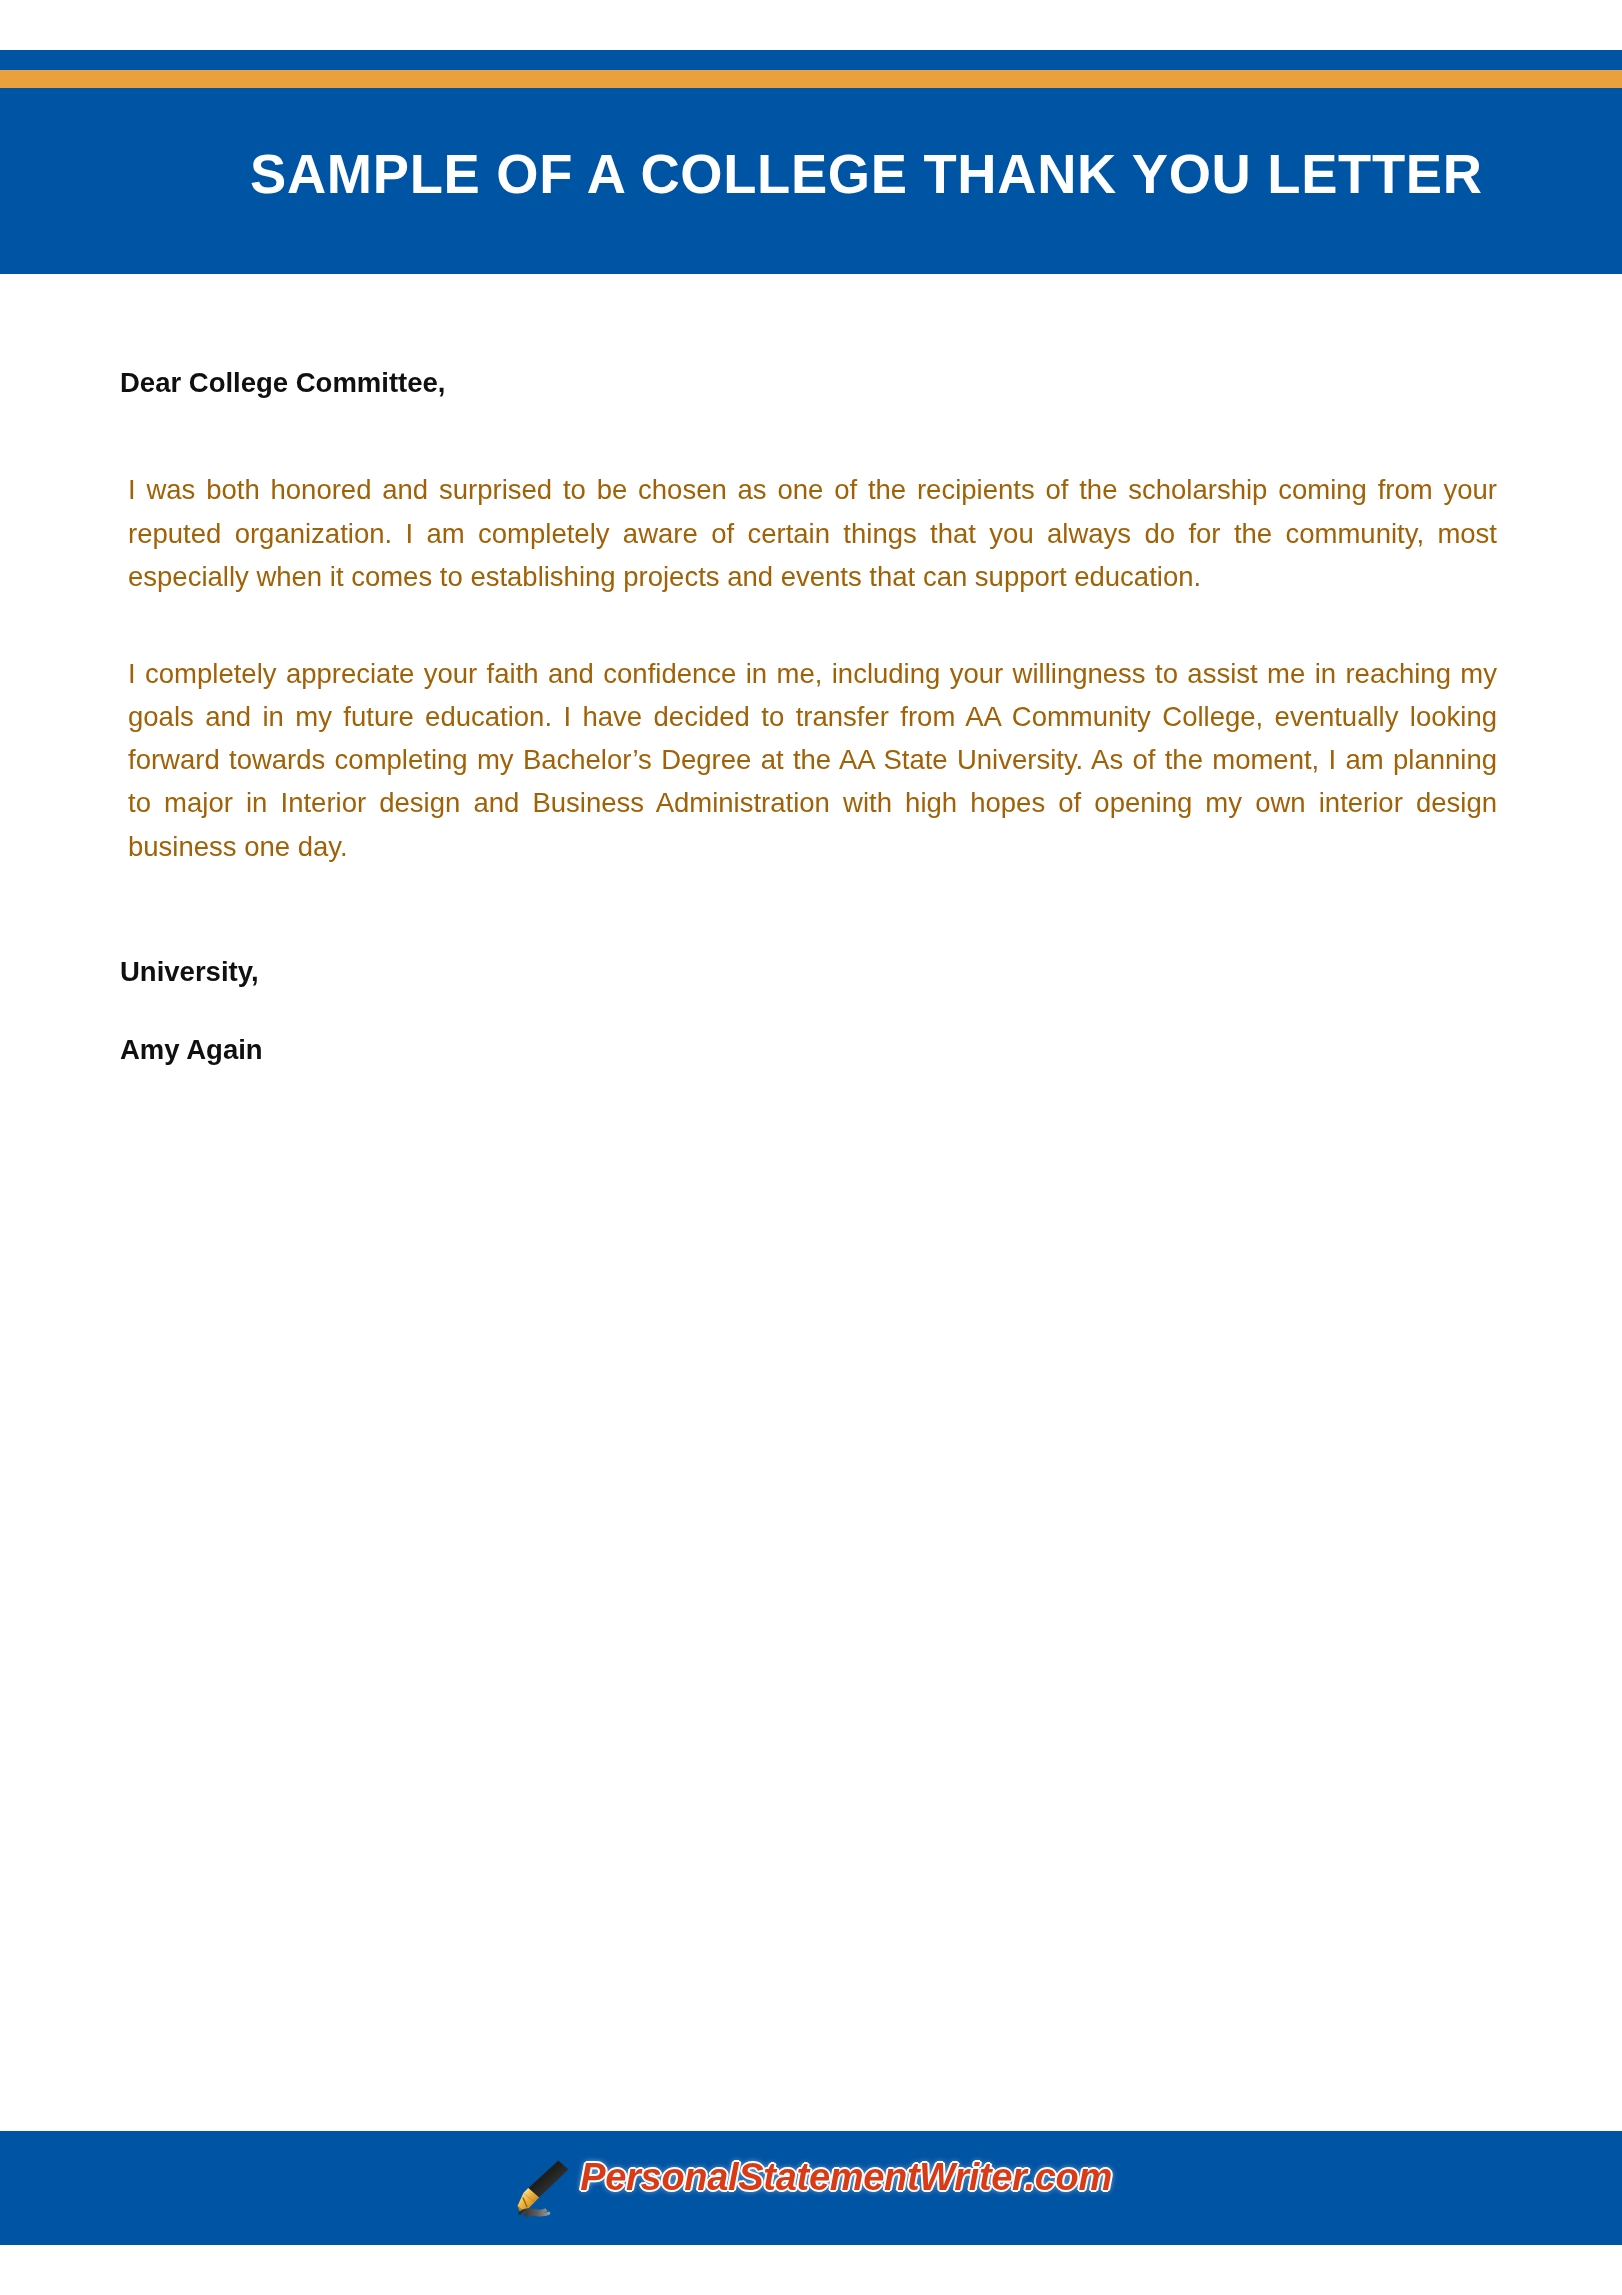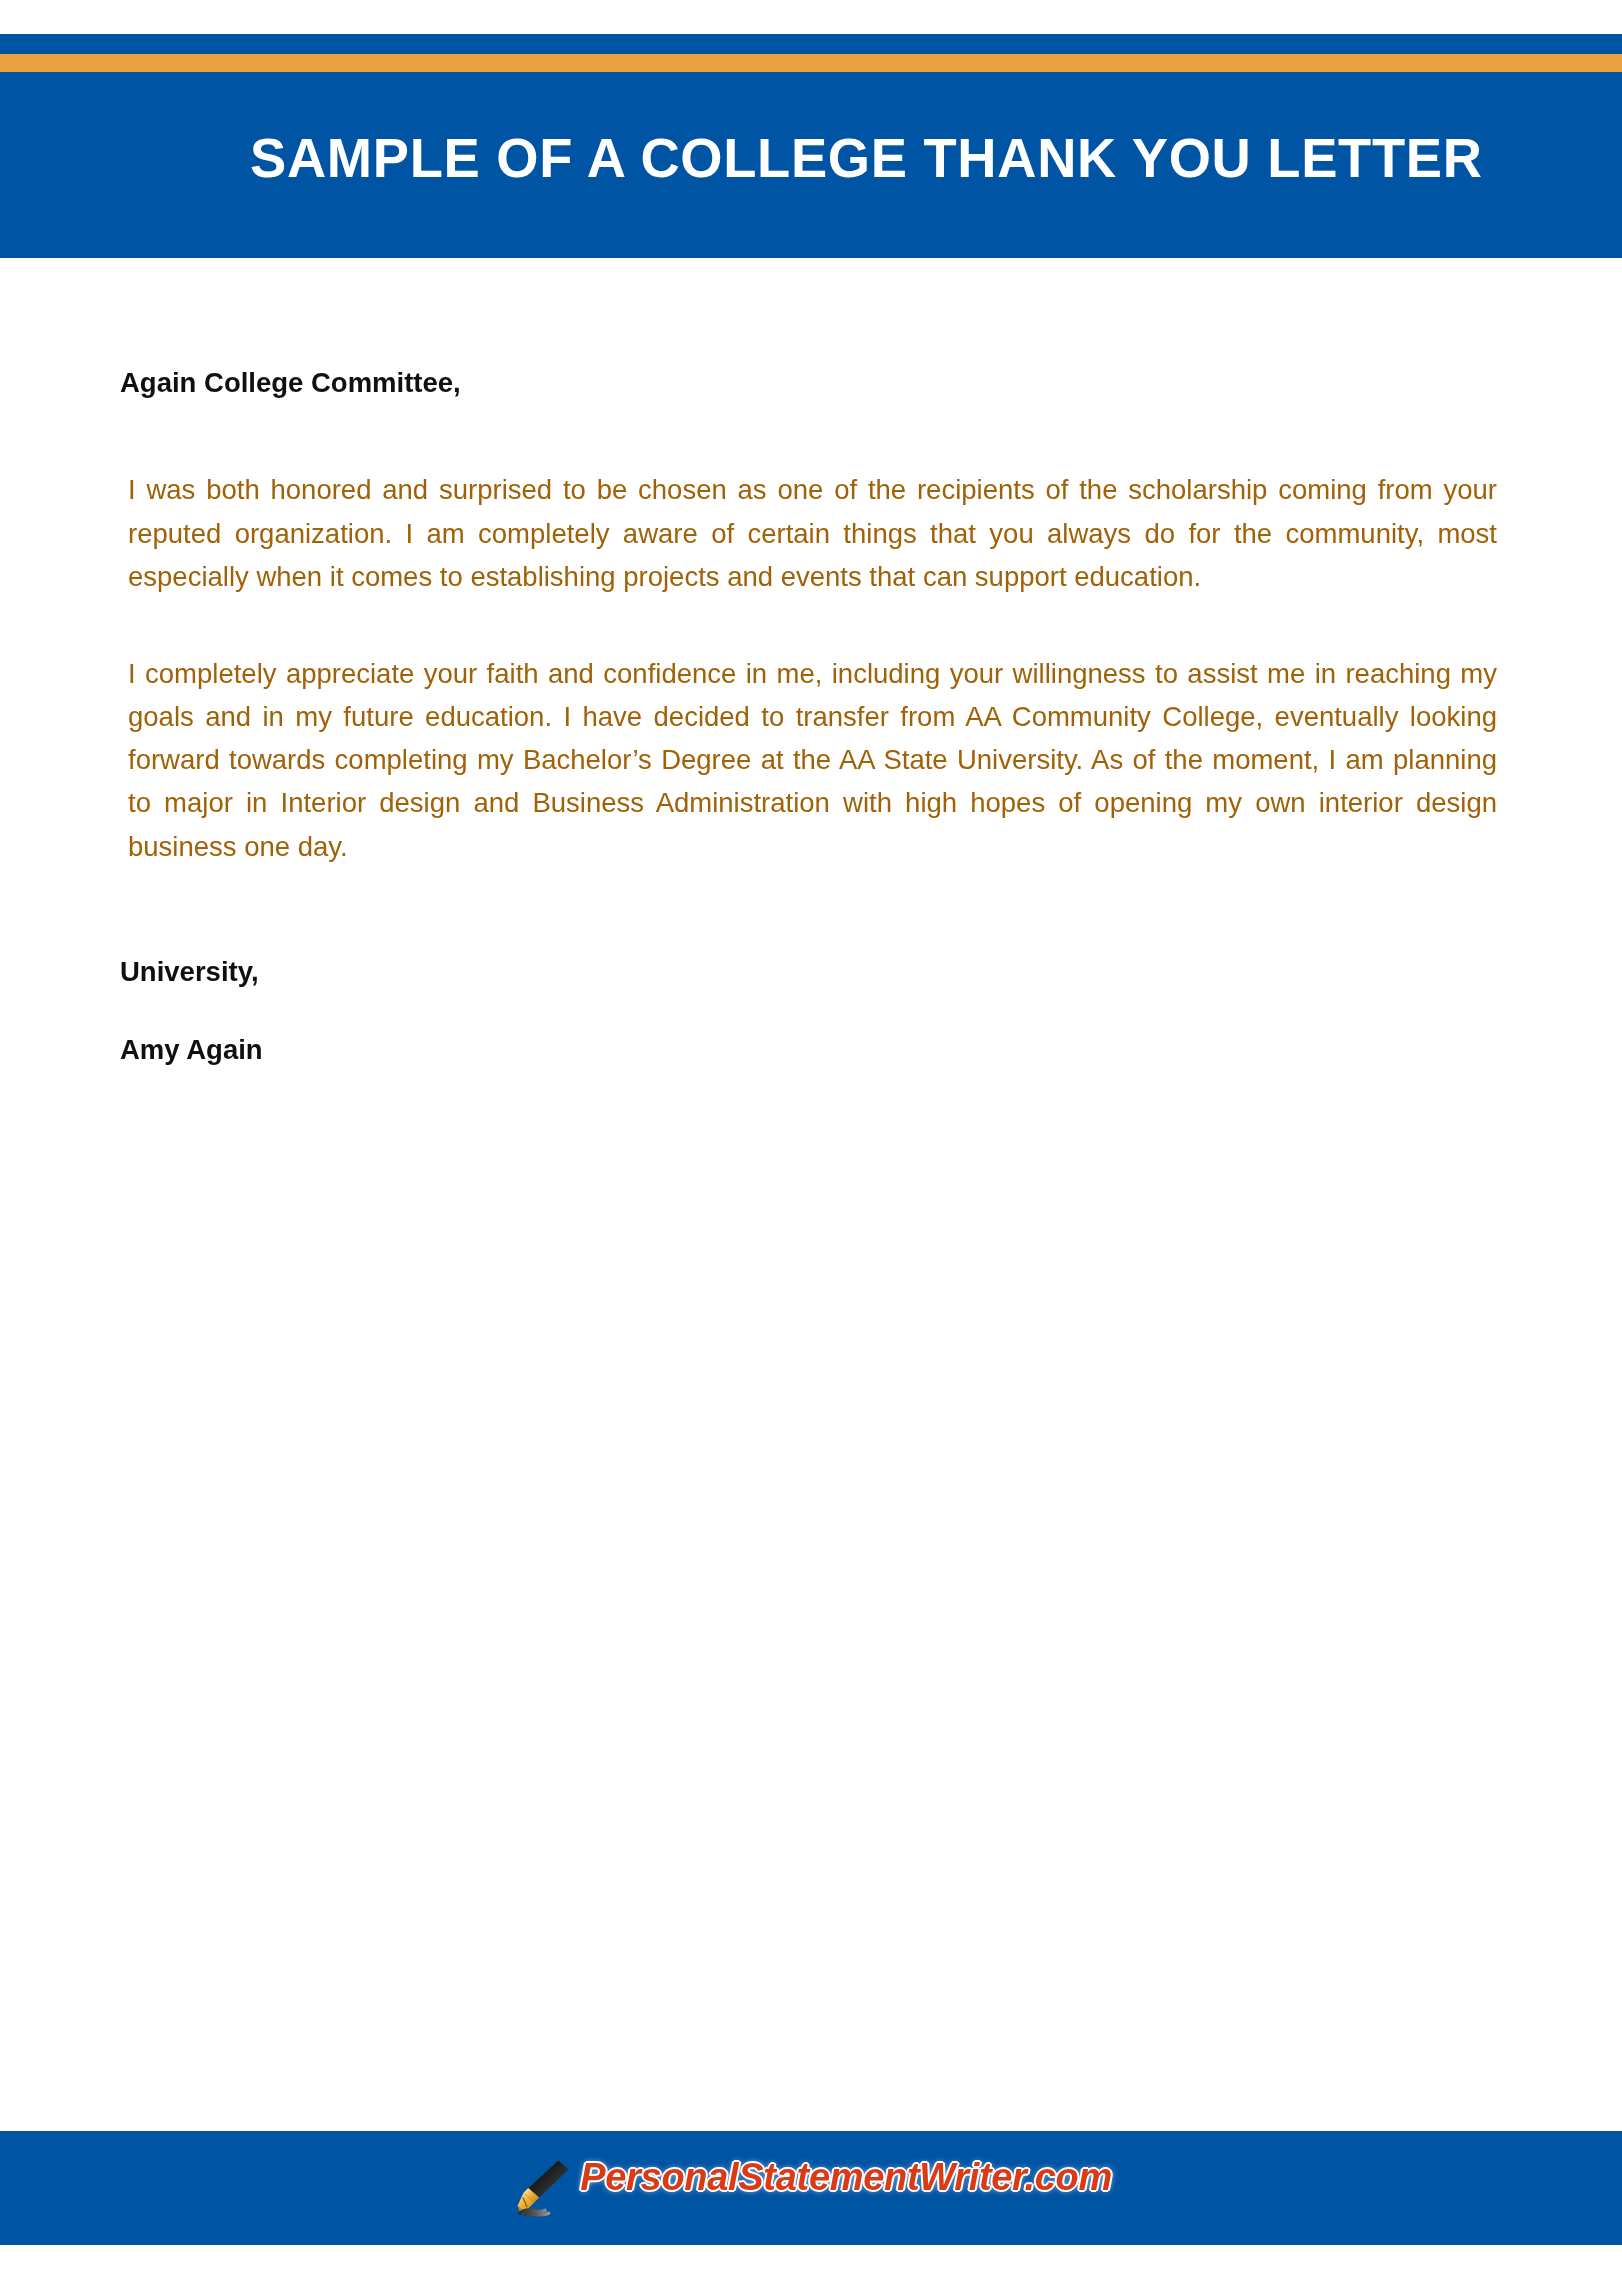--- a/index.html
+++ b/index.html
@@ -17,21 +17,21 @@
     width: 1623px;
     height: 2295px;
     background: #ffffff;
     overflow: hidden;
   }
 
   
   .header-band {
     position: absolute;
     left: 0;
-    top: 34px;
+    top: 50px;
     width: 1623px;
     height: 224px;
     background: #0054a4;
   }
   .header-stripe {
     position: absolute;
     left: 0;
     top: 20px;
     width: 1623px;
     height: 18.3px;
@@ -132,21 +132,21 @@
 
 <div class="page">
 
   <div class="header-band">
     <div class="header-stripe"></div>
     <div class="header-title">SAMPLE OF A COLLEGE THANK YOU LETTER</div>
   </div>
 
   <div class="letter">
 
-    <p class="salutation">Again College Committee,</p>
+    <p class="salutation">Dear College Committee,</p>
 
     <div class="gap-salutation"></div>
 
     <p class="para">I was both honored and surprised to be chosen as one of the recipients of the scholarship coming from your reputed organization. I am completely aware of certain things that you always do for the community, most especially when it comes to establishing projects and events that can support education.</p>
 
     <div class="gap-para"></div>
 
     <p class="para">I completely appreciate your faith and confidence in me, including your willingness to assist me in reaching my goals and in my future education. I have decided to transfer from AA Community College, eventually looking forward towards completing my Bachelor’s Degree at the AA State University. As of the moment, I am planning to major in Interior design and Business Administration with high hopes of opening my own interior design business one day.</p>
 
     <div class="gap-para"></div>

